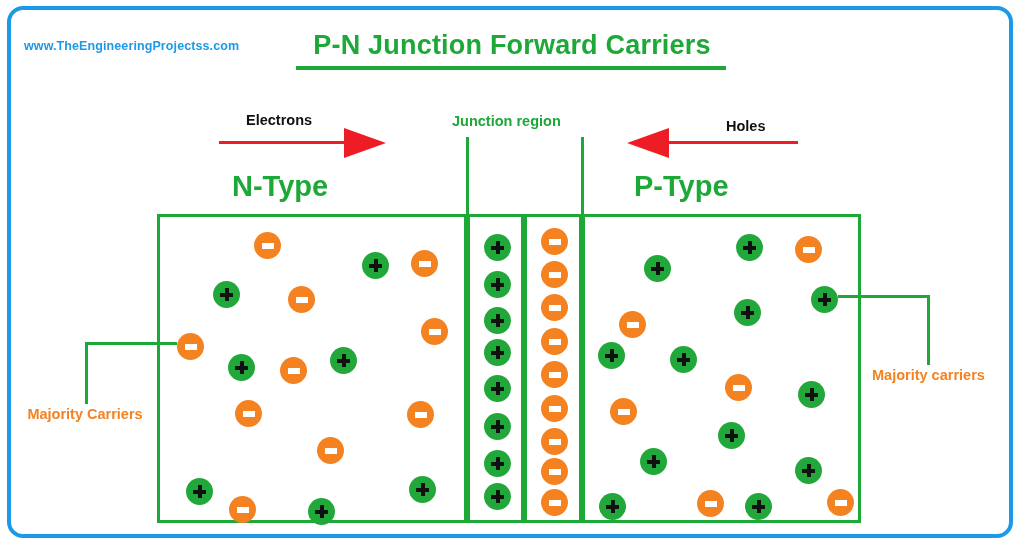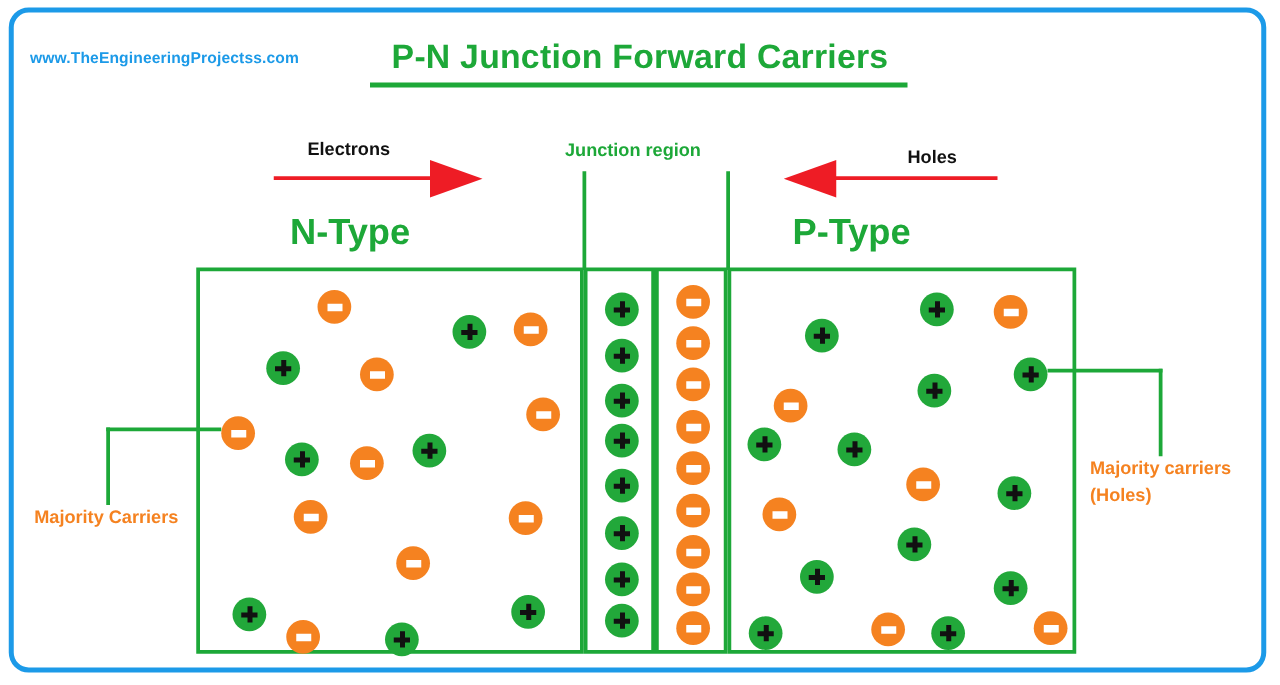--- a/index.html
+++ b/index.html
@@ -399,16 +399,15 @@
   <div class="callout-line" style="left:85px; top:342px; width:92px; height:3px;"></div>
   <div class="callout-line" style="left:85px; top:342px; width:3px; height:62px;"></div>
   <div class="callout-text callout-left-text">
     <div>Majority Carriers</div>
   </div>
 
   <div class="callout-line" style="left:838px; top:295px; width:92px; height:3px;"></div>
   <div class="callout-line" style="left:927px; top:295px; width:3px; height:70px;"></div>
   <div class="callout-text callout-right-text">
     <div>Majority carriers</div>
-    <div>(Holes)</div>
   </div>
 
 </div>
 
 </body></html>

